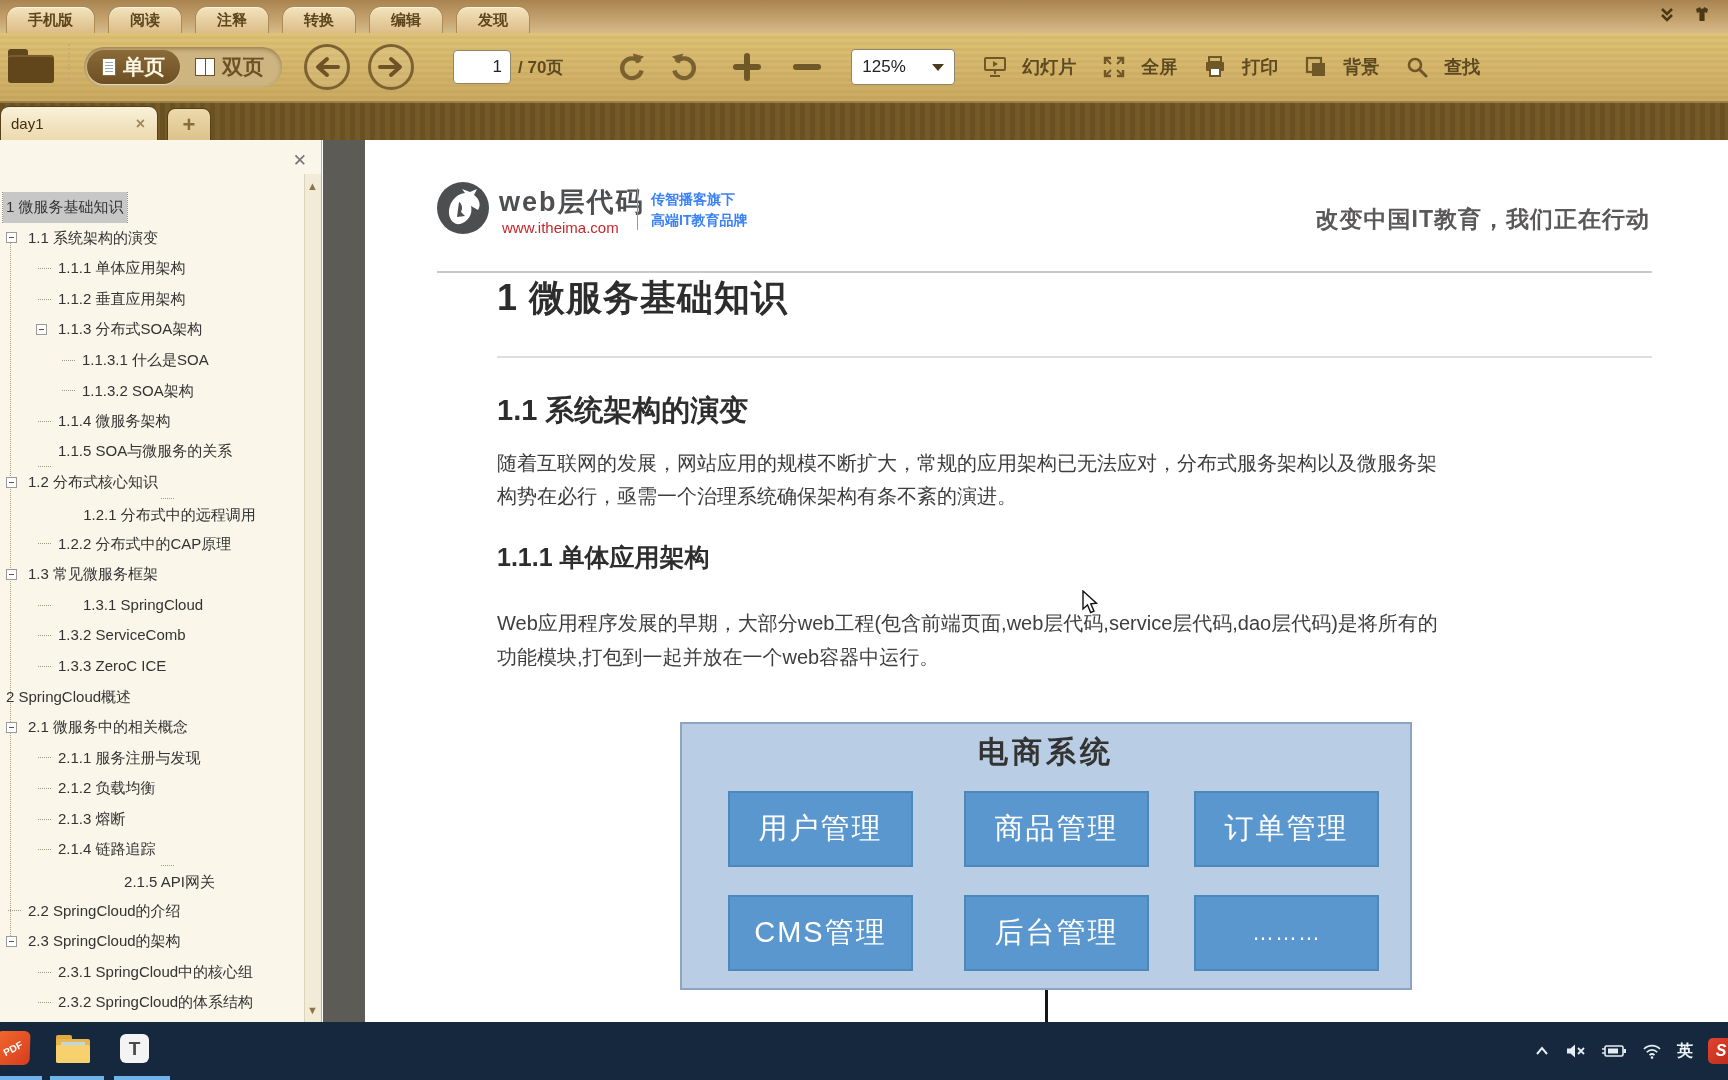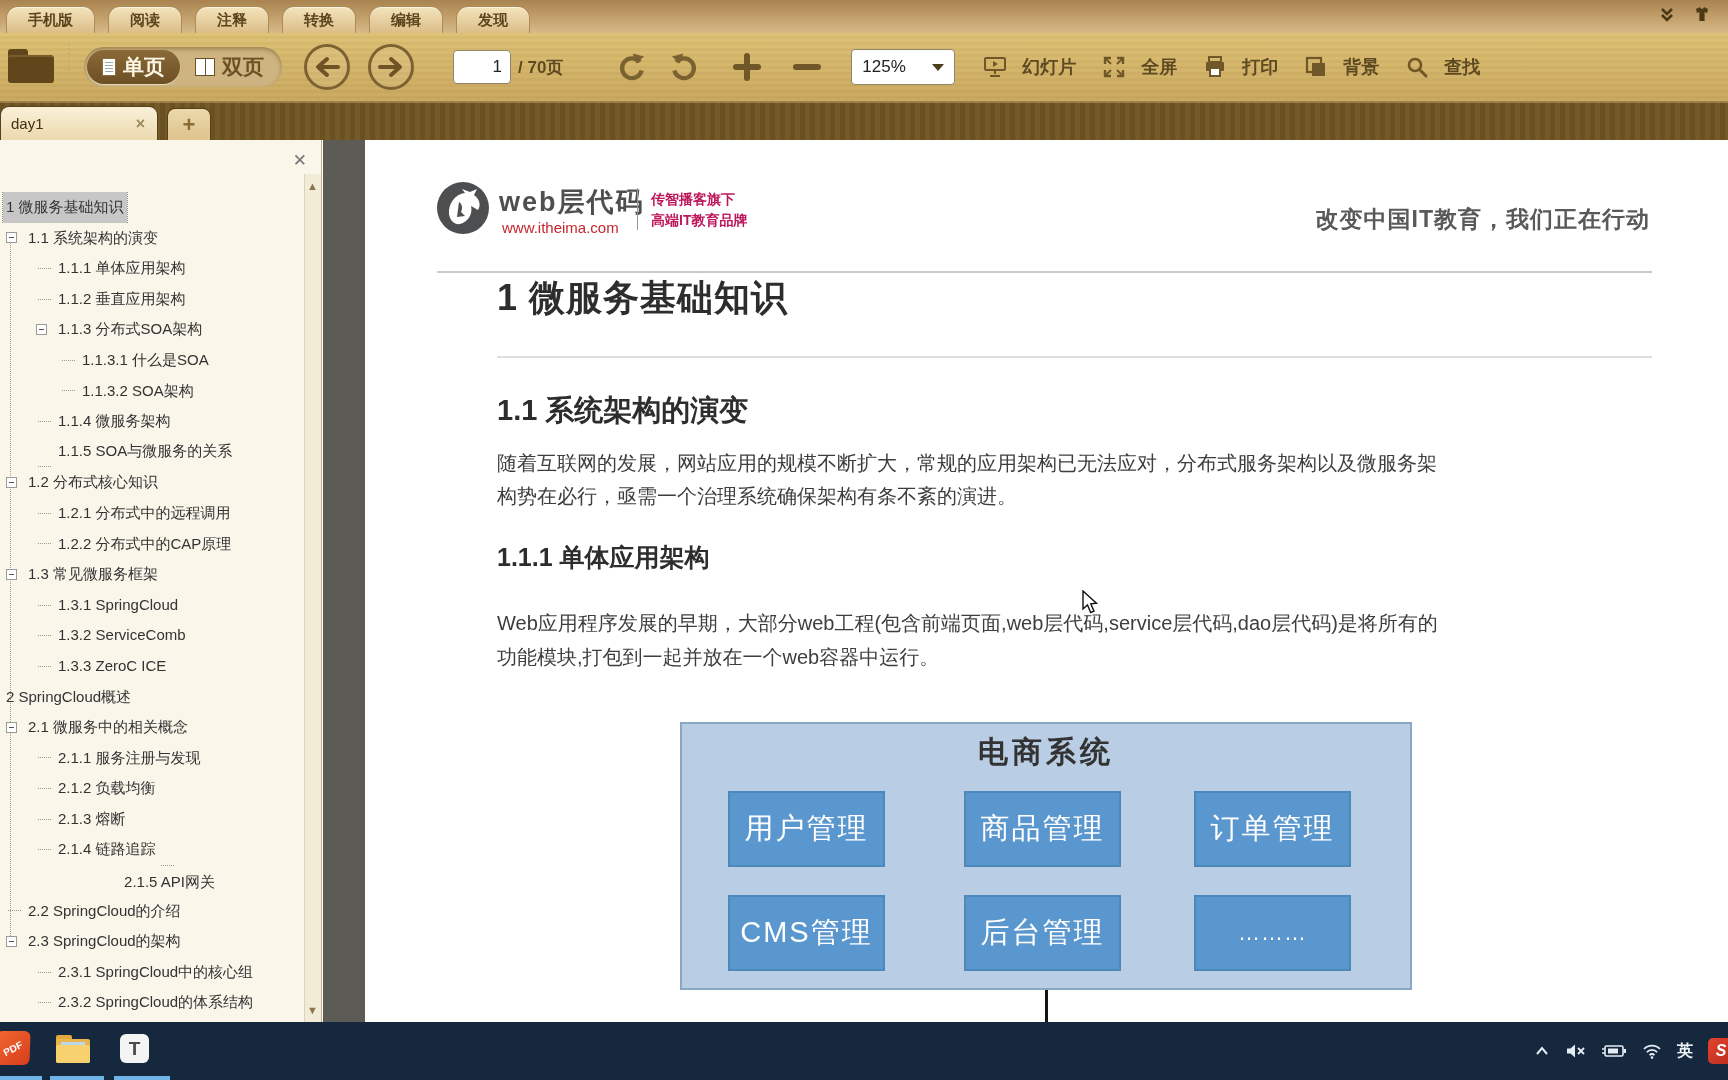--- a/index.html
+++ b/index.html
@@ -67,33 +67,33 @@
   #treeline{position:absolute;left:10px;top:98px;height:706px;border-left:1px dotted #a89f81;}
 
   
   #gutter{position:absolute;left:323px;top:140px;width:42px;height:882px;background:#5d5b55;}
   #pageview{position:absolute;left:365px;top:140px;width:1363px;height:882px;background:#fff;overflow:hidden;}
 
   .hdr-rule{position:absolute;left:72px;right:76px;top:131px;height:2px;background:#c9c9c9;}
   #brand{position:absolute;left:134px;top:44px;font-size:27px;font-weight:bold;color:#4e4f51;letter-spacing:2px;}
   #brand-url{position:absolute;left:137px;top:79px;font-size:15px;color:#c6262c;}
   #logo-div{position:absolute;left:272px;top:48px;width:1px;height:42px;background:#9a9a9a;}
-  #taglines{position:absolute;left:286px;top:49px;font-size:14px;font-weight:bold;color:#be185d;line-height:21px;}
+  #taglines{position:absolute;left:286px;top:49px;font-size:14px;font-weight:bold;color:#3b82f6;line-height:21px;}
   #slogan{position:absolute;right:78px;top:64px;font-size:23px;font-weight:bold;color:#5a5858;letter-spacing:1px;}
 
   #h1{position:absolute;left:132px;top:134px;font-size:36px;font-weight:bold;color:#2d2d2d;letter-spacing:1px;}
   #h1-rule{position:absolute;left:132px;right:76px;top:216px;height:2px;background:#dedede;}
   #h2{position:absolute;left:132px;top:251px;font-size:29px;font-weight:bold;color:#2d2d2d;}
   #p1{position:absolute;left:132px;top:307px;width:945px;font-size:20px;color:#3e3e3e;line-height:33px;}
   #h3{position:absolute;left:132px;top:401px;font-size:25px;font-weight:bold;color:#2d2d2d;}
   #p2{position:absolute;left:132px;top:466px;width:950px;font-size:20px;color:#3e3e3e;line-height:34px;}
 
   #diagram{position:absolute;left:315px;top:582px;width:732px;height:268px;background:#b9cee5;border:2px solid #8aa6c2;}
   #diagram-title{position:absolute;left:0;right:0;top:8px;text-align:center;font-size:30px;font-weight:600;color:#333;letter-spacing:4px;}
-  .dbox{position:absolute;width:157px;height:76px;background:#5b97cf;border:2px solid #4d88bb;color:#fff;
+  .dbox{position:absolute;width:185px;height:76px;background:#5b97cf;border:2px solid #4d88bb;color:#fff;
     font-size:29px;display:flex;align-items:center;justify-content:center;letter-spacing:2px;}
   .dbox.dots{font-size:22px;letter-spacing:1px;}
   #connector{position:absolute;left:680px;top:850px;width:3px;height:32px;background:#141414;}
   #cursor{position:absolute;left:716px;top:450px;}
 
   
   #taskbar{position:absolute;left:0;top:1022px;width:1728px;height:58px;background:#16283d;}
   .tb-ind{position:absolute;bottom:0;height:4px;background:#6fb3e8;}
   #tb-pdf{position:absolute;left:-4px;top:9px;width:34px;height:34px;border-radius:6px;background:linear-gradient(135deg,#f2682f,#d63d1e);
     color:#fff;font-size:10px;font-weight:bold;display:flex;align-items:center;justify-content:center;transform:skewX(-2deg);}
@@ -275,33 +275,33 @@
           <span class="lbl">1.1.4 微服务架构</span>
         </div>
         <div class="toc-row" style="padding-left: 38px; align-items: flex-end;">
           <span class="stub"></span>
           <span class="lbl">1.1.5 SOA与微服务的关系</span>
         </div>
         <div class="toc-row" style="padding-left: 6px;">
           <span class="exp"></span>
           <span class="lbl">1.2 分布式核心知识</span>
         </div>
-        <div class="toc-row" style="padding-left: 38px;">
+        <div class="toc-row" style="padding-left: 38px; flex-direction: column;">
           <span class="stub"></span>
           <span class="lbl">1.2.1 分布式中的远程调用</span>
         </div>
         <div class="toc-row" style="padding-left: 38px;">
           <span class="stub"></span>
           <span class="lbl">1.2.2 分布式中的CAP原理</span>
         </div>
         <div class="toc-row" style="padding-left: 6px;">
           <span class="exp"></span>
           <span class="lbl">1.3 常见微服务框架</span>
         </div>
-        <div class="toc-row" style="padding-left: 38px;">
+        <div class="toc-row" style="padding-left: 38px; gap: 25px;">
           <span class="stub"></span>
           <span class="lbl">1.3.1 SpringCloud</span>
         </div>
         <div class="toc-row" style="padding-left: 38px;">
           <span class="stub"></span>
           <span class="lbl">1.3.2 ServiceComb</span>
         </div>
         <div class="toc-row" style="padding-left: 38px;">
           <span class="stub"></span>
           <span class="lbl">1.3.3 ZeroC ICE</span>

